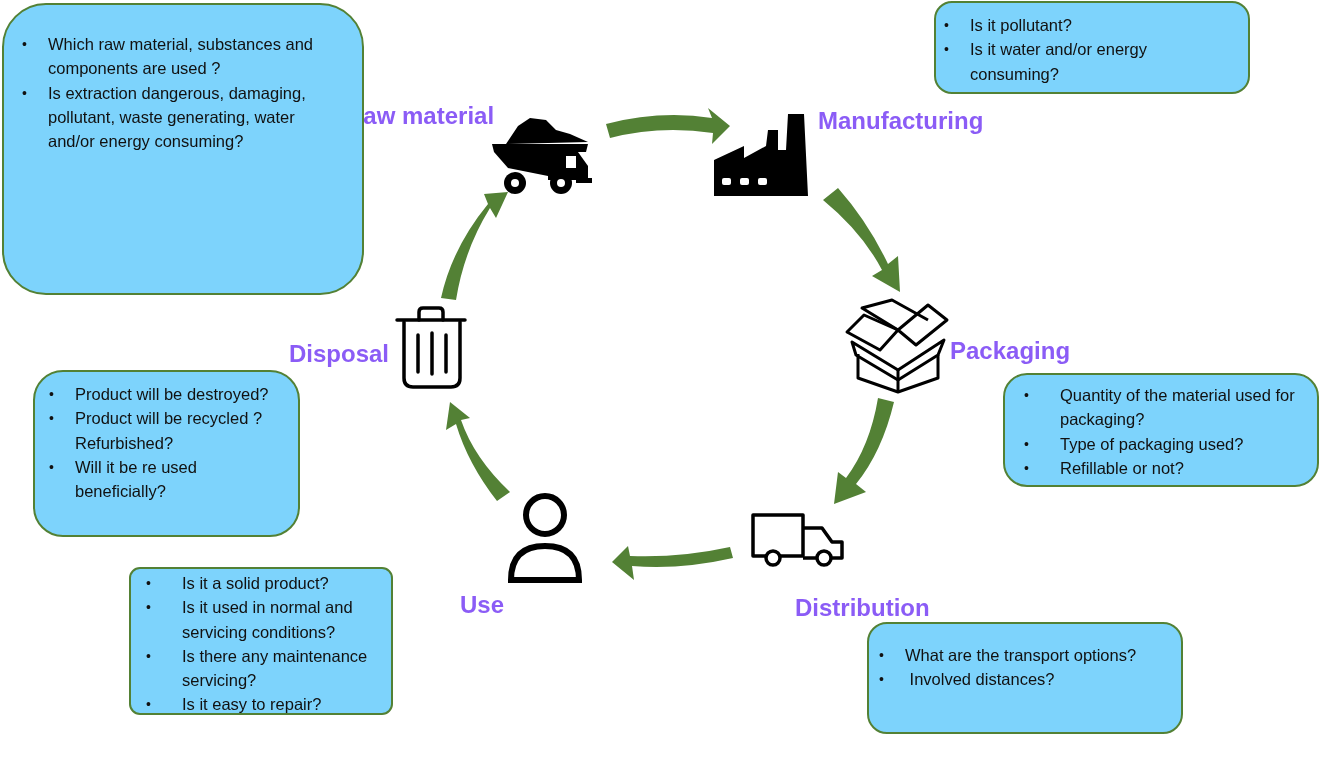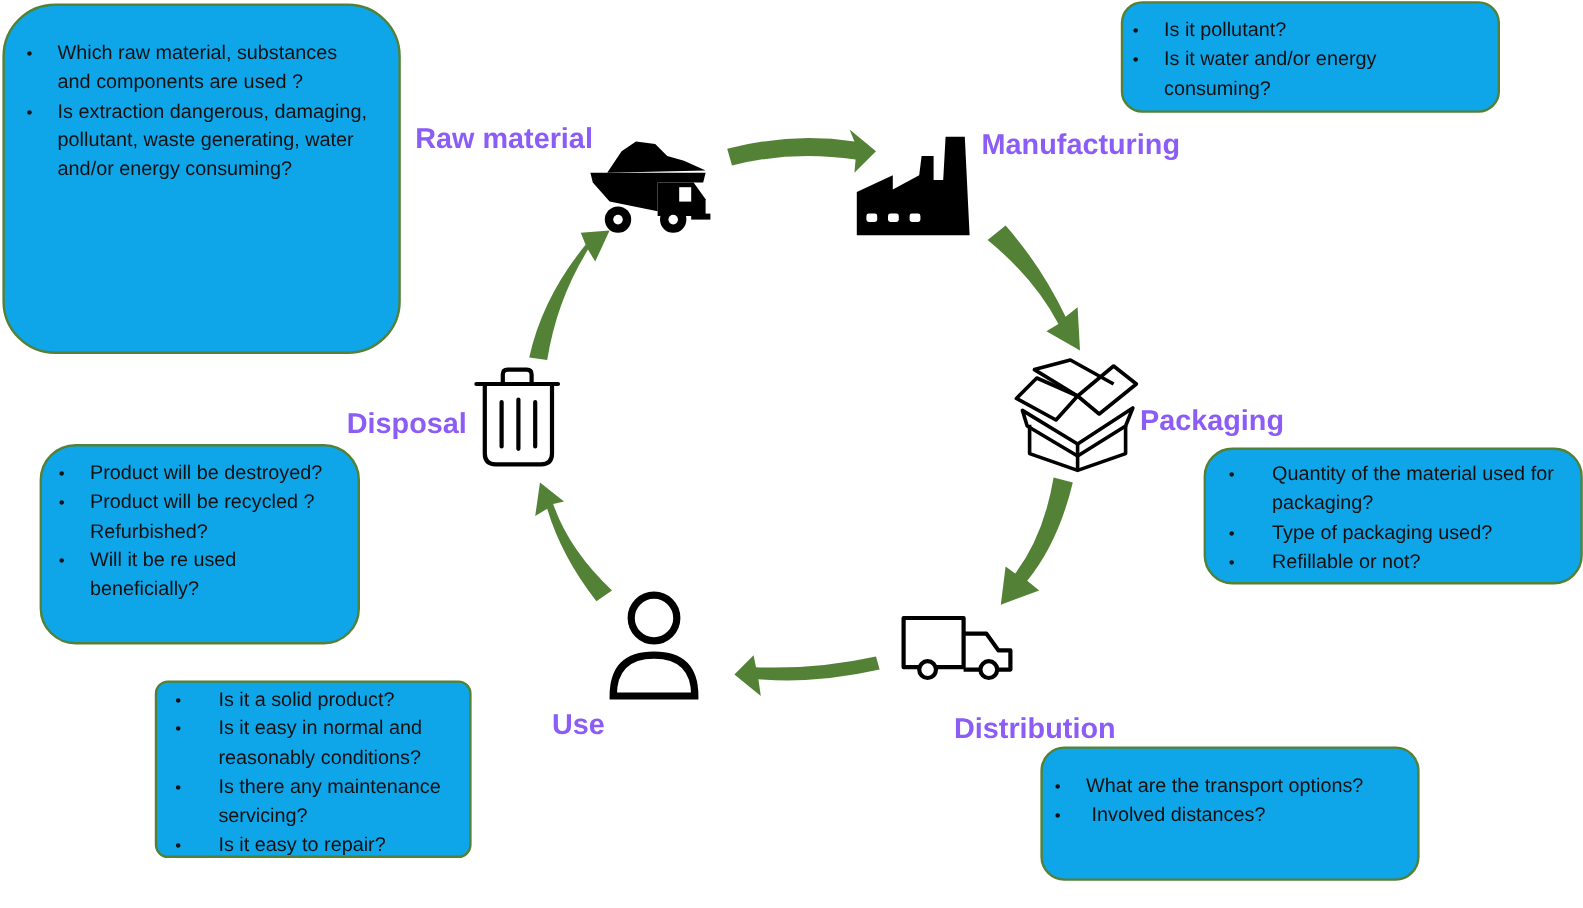--- a/index.html
+++ b/index.html
@@ -1,18 +1,18 @@
 <!DOCTYPE html>
 <html><head>
 <meta charset="utf-8">
 <style>
   html, body { margin:0; padding:0; background:#ffffff; }
   body { width:1319px; height:757px; position:relative; overflow:hidden;
          font-family: "Liberation Sans", "DejaVu Sans", sans-serif; color:#111; }
-  .box { position:absolute; border:2.5px solid #538135; background:#0ea5e9; box-sizing:border-box; }
+  .box { position:absolute; border:2.5px solid #538135; background:#7dd3fc; box-sizing:border-box; }
   .box ul { margin:0; padding:0; list-style:none; }
   .box li { position:relative; font-size:16.5px; line-height:24.3px; }
   .box li::before { content:"\2022"; position:absolute; left:-26px; top:0; font-size:14px; }
   .label { position:absolute; color:#8b5cf6; font-weight:bold; font-size:24px; white-space:nowrap; }
   svg.icons { position:absolute; left:0; top:0; }
 </style>
 </head>
 <body>
 
 <svg class="icons" width="1319" height="757" viewBox="0 0 1319 757" data-name="lifecycle-cycle-graphic">
@@ -79,21 +79,21 @@
   </g>
 </svg>
 
 <div class="label" style="left:346px; top:102px;" data-name="stage-label-raw-material">Raw material</div>
 <div class="label" style="left:818px; top:107px;" data-name="stage-label-manufacturing">Manufacturing</div>
 <div class="label" style="left:950px; top:337px;" data-name="stage-label-packaging">Packaging</div>
 <div class="label" style="left:795px; top:594px;" data-name="stage-label-distribution">Distribution</div>
 <div class="label" style="left:460px; top:591px;text-align:center;" data-name="stage-label-use">Use</div>
 <div class="label" style="left:289px; top:340px;" data-name="stage-label-disposal">Disposal</div>
 
-<div class="box" style="left:2px; top:3px; width:332px; height:292px; border-radius:44px; padding:27px 20px 0 44px;" data-name="raw-material-questions-box">
+<div class="box" style="left:2px; top:3px; width:362px; height:292px; border-radius:44px; padding:27px 20px 0 44px;" data-name="raw-material-questions-box">
   <ul>
     <li data-name="question-item">Which raw material, substances and components are used ?</li>
     <li data-name="question-item">Is extraction dangerous, damaging, pollutant, waste generating, water and/or energy consuming?</li>
   </ul>
 </div>
 
 <div class="box" style="left:934px; top:1px; width:316px; height:93px; border-radius:18px; padding:10px 20px 0 34px;" data-name="manufacturing-questions-box">
   <ul>
     <li data-name="question-item">Is it pollutant?</li>
     <li data-name="question-item">Is it water and/or energy consuming?</li>
@@ -115,21 +115,21 @@
 <div class="box" style="left:867px; top:622px; width:316px; height:112px; border-radius:20px; padding:19px 29px 0 36px;" data-name="distribution-questions-box">
   <ul>
     <li data-name="question-item">What are the transport options?</li>
     <li data-name="question-item" style="white-space:pre;"> Involved distances?</li>
   </ul>
 </div>
 
 <div class="box" style="left:129px; top:567px; width:264px; height:148px; border-radius:11px; padding:2px 20px 0 51px;" data-name="use-questions-box">
   <ul>
     <li data-name="question-item">Is it a solid product?</li>
-    <li data-name="question-item">Is it easy in normal and reasonably conditions?</li>
+    <li data-name="question-item">Is it used in normal and servicing conditions?</li>
     <li data-name="question-item">Is there any maintenance servicing?</li>
     <li data-name="question-item">Is it easy to repair?</li>
   </ul>
 </div>
 
 <div class="box" style="left:33px; top:370px; width:267px; height:167px; border-radius:30px; padding:10px 14px 0 40px;" data-name="disposal-questions-box">
   <ul>
     <li data-name="question-item">Product will be destroyed?</li>
     <li data-name="question-item">Product will be recycled ? Refurbished?</li>
     <li data-name="question-item">Will it be re used beneficially?</li>

